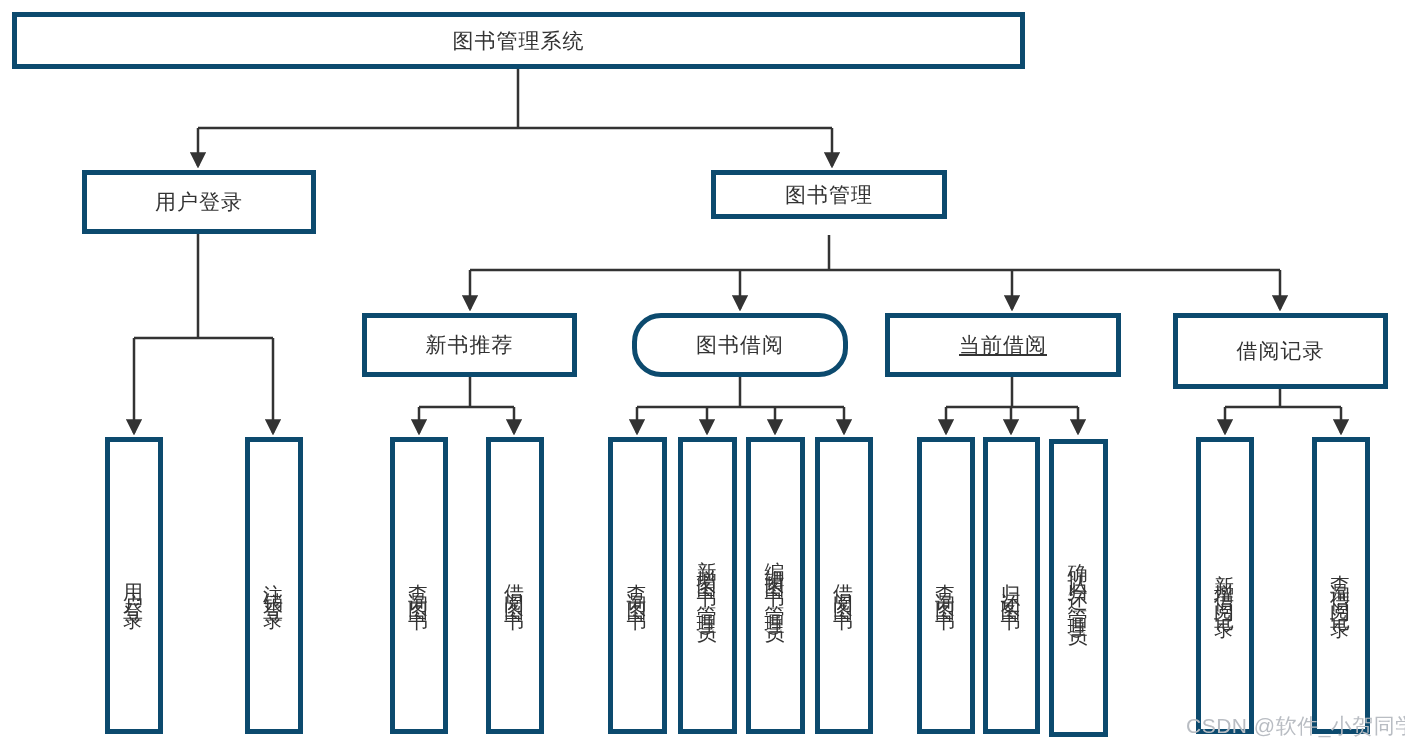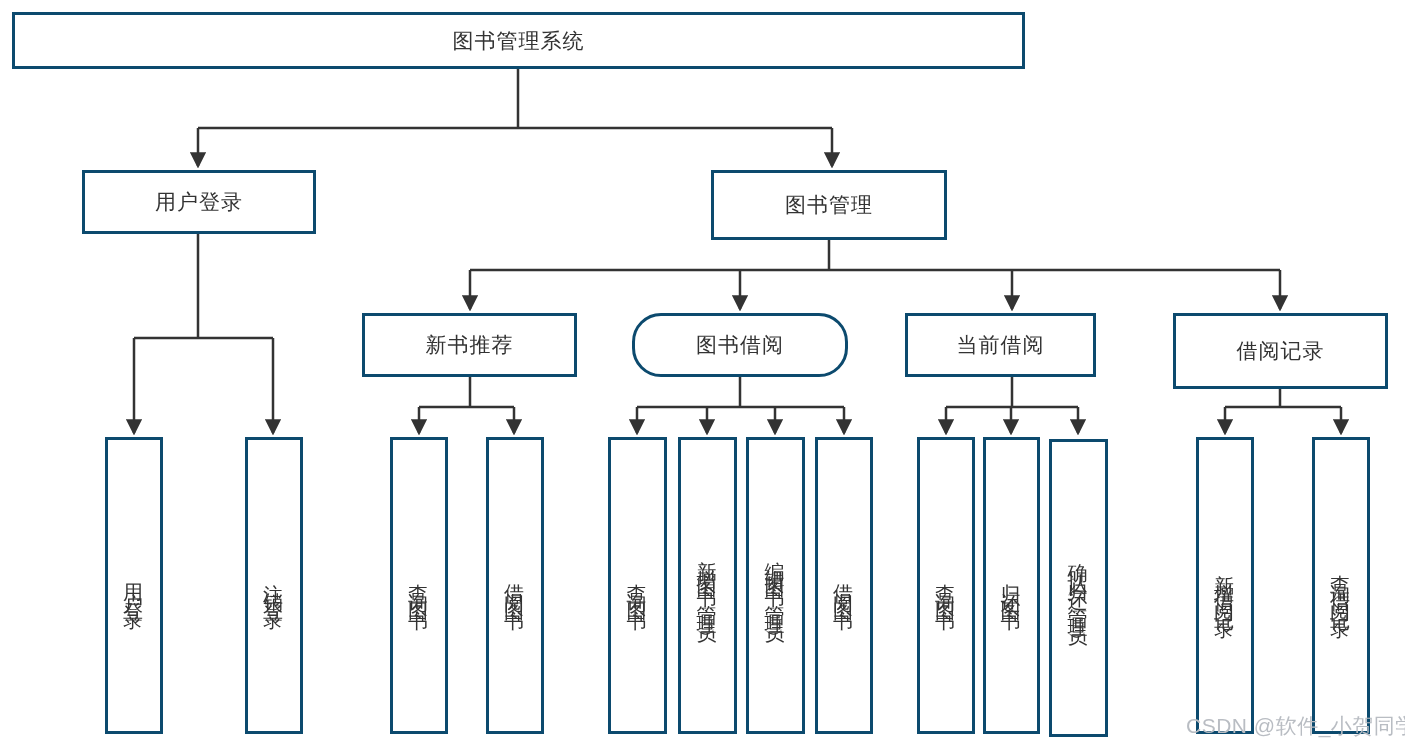--- a/index.html
+++ b/index.html
@@ -14,21 +14,21 @@
     font-family: "Liberation Sans", "DejaVu Sans", sans-serif;
   }
   #wires {
     position: absolute; left: 0; top: 0;
     width: 1405px; height: 747px;
     pointer-events: none;
   }
   .box {
     position: absolute;
     box-sizing: border-box;
-    border: 3px solid #0c4a6e;
+    border: 5px solid #0c4a6e;
     background: #ffffff;
     display: flex;
     align-items: center;
     justify-content: center;
     color: #333333;
     z-index: 2;
   }
   .h-label { font-size: 21px; letter-spacing: 1px; white-space: nowrap; }
   .v-label {
     writing-mode: vertical-rl;
@@ -90,31 +90,31 @@
     </g>
   </svg>
 
   <div class="box" style="left:12px; top:12px; width:1013px; height:57px;">
     <span class="h-label">图书管理系统</span>
   </div>
 
   <div class="box" style="left:82px; top:170px; width:234px; height:64px;">
     <span class="h-label">用户登录</span>
   </div>
-  <div class="box" style="left:711px; top:170px; width:236px; height:70px;">
+  <div class="box" style="left:711px; top:170px; width:236px; height:49px;">
     <span class="h-label">图书管理</span>
   </div>
 
   <div class="box" style="left:362px; top:313px; width:215px; height:64px;">
     <span class="h-label">新书推荐</span>
   </div>
   <div class="box" style="left:632px; top:313px; width:216px; height:64px;border-radius:29px;">
     <span class="h-label">图书借阅</span>
   </div>
-  <div class="box" style="left:905px; top:313px; width:191px; height:64px;">
+  <div class="box" style="left:885px; top:313px; width:236px; height:64px;text-decoration:underline;">
     <span class="h-label">当前借阅</span>
   </div>
   <div class="box" style="left:1173px; top:313px; width:215px; height:76px;">
     <span class="h-label">借阅记录</span>
   </div>
 
   <div class="box" style="left:105px; top:437px; width:58px; height:297px;">
     <span class="v-label">用户登录</span>
   </div>
   <div class="box" style="left:245px; top:437px; width:58px; height:297px;">

